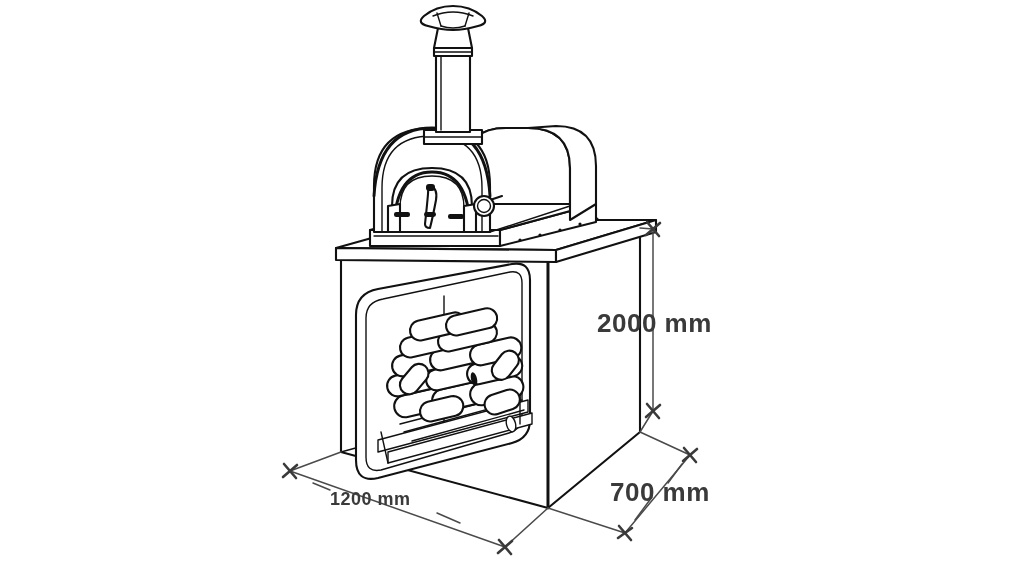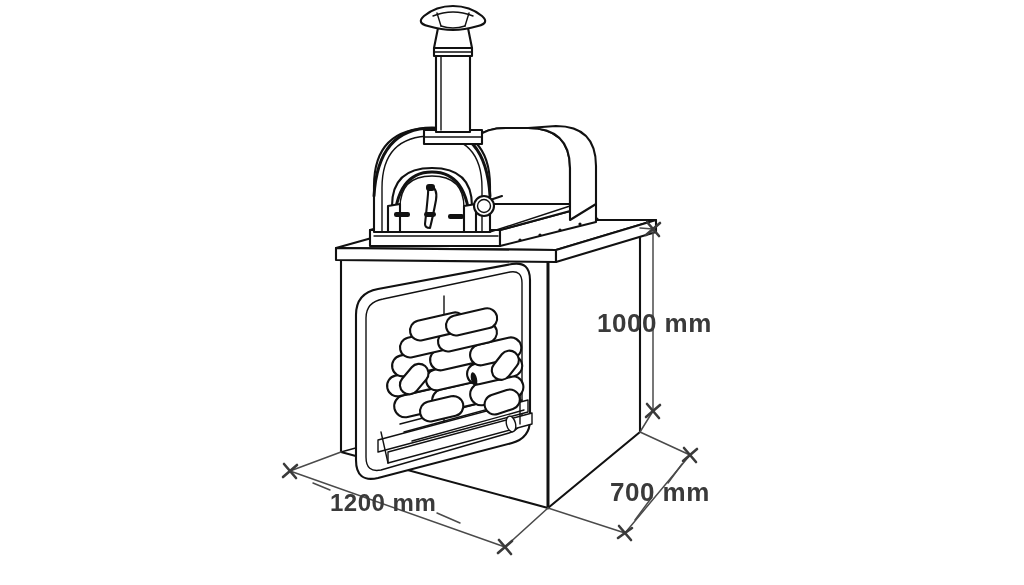--- a/index.html
+++ b/index.html
@@ -29,21 +29,21 @@
     font-family: "Liberation Sans", sans-serif;
     font-weight: bold;
     color: #3a3a3a;
     white-space: nowrap;
     letter-spacing: 0.5px;
     user-select: none;
   }
   #label-1200 {
     left: 330px;
     top: 489px;
-    font-size: 24px;
+    font-size: 18px;
     text-align: center;
   }
   #label-800 {
     left: 610px;
     top: 477px;
     font-size: 26px;
   }
   #label-1000 {
     left: 597px;
     top: 308px;
@@ -301,15 +301,15 @@
         <path class="tick" d="M647,404 L659,418"></path>
       </g>
     </g>
 
   </svg>
 
   <div class="dim-label" id="label-1200">1200 mm</div>
 
   <div class="dim-label" id="label-800">700 mm</div>
 
-  <div class="dim-label" id="label-1000">1000 mm</div>
+  <div class="dim-label" id="label-1000">2000 mm</div>
 
 </div>
 
 </body></html>

